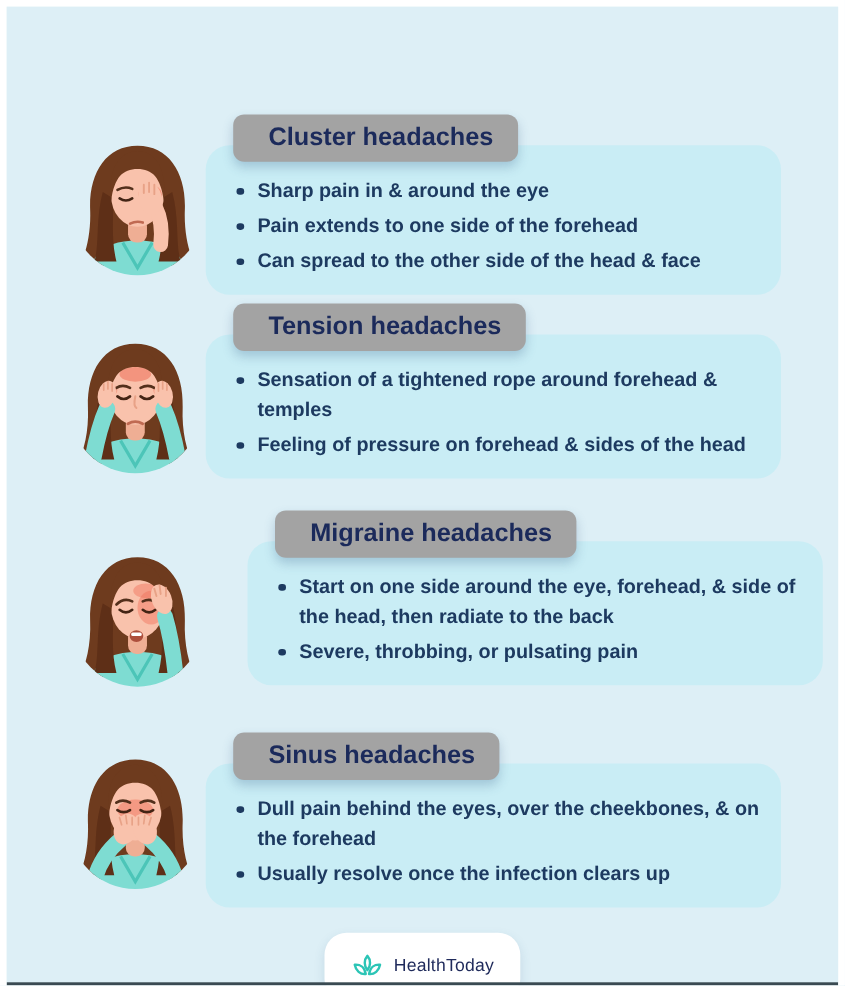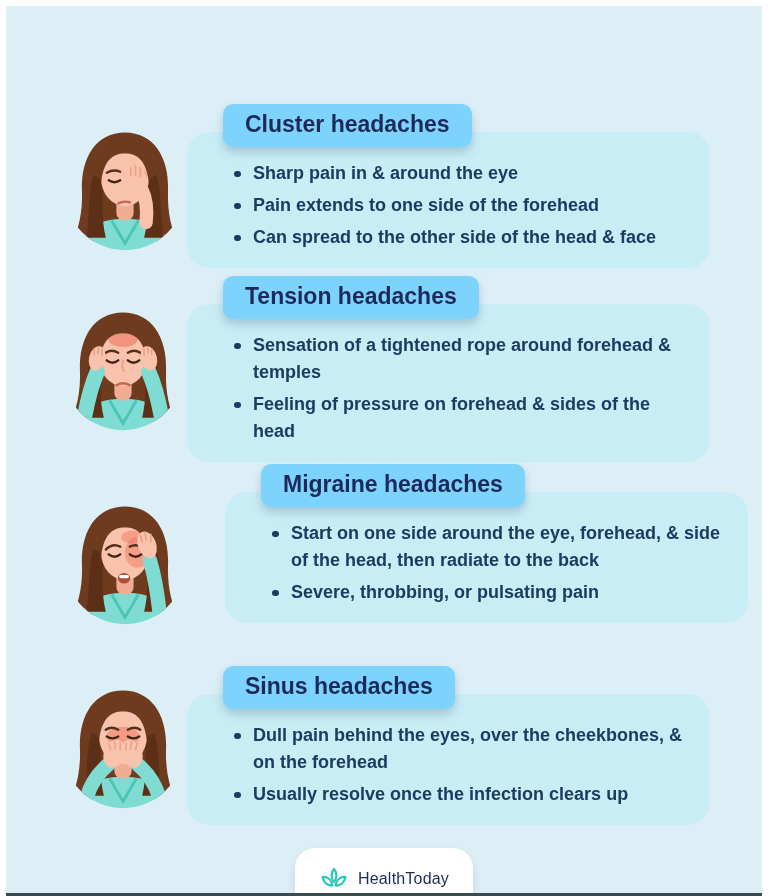--- a/index.html
+++ b/index.html
@@ -48,41 +48,41 @@
     width: 523px;
   }
   .sec-1 { top: 126px; }
   .sec-2 { top: 298px; }
   .sec-3 { top: 486px; margin-left: 38px; }
   .sec-4 { top: 688px; border-radius: 14px; }
 
   .title-card {
     position: absolute;
     top: -28px;
-    left: 36px;
+    left: 25px;
     z-index: 2;
-    background: #7dd3fc;
+    background: #a3a3a3;
     border-radius: 10px;
-    padding: 7px 22px 9px 22px;
+    padding: 7px 22px 9px 32px;
     box-shadow: 0 5px 10px rgba(55, 95, 135, 0.28);
     white-space: nowrap;
   }
   .title-card h2 {
     margin: 0;
     font-size: 23px;
     font-weight: bold;
     color: #1b2a5b;
   }
 
   .body-card {
     position: relative;
     width: 100%;
     background: #c9edf5;
     border-radius: 22px;
-    padding: 28px 18px 17px 44px;
+    padding: 28px 18px 17px 25px;
   }
   .body-card ul {
     list-style: none;
     margin: 0;
     padding: 0;
   }
   .body-card li {
     position: relative;
     padding-left: 22px;
     font-size: 18px;

